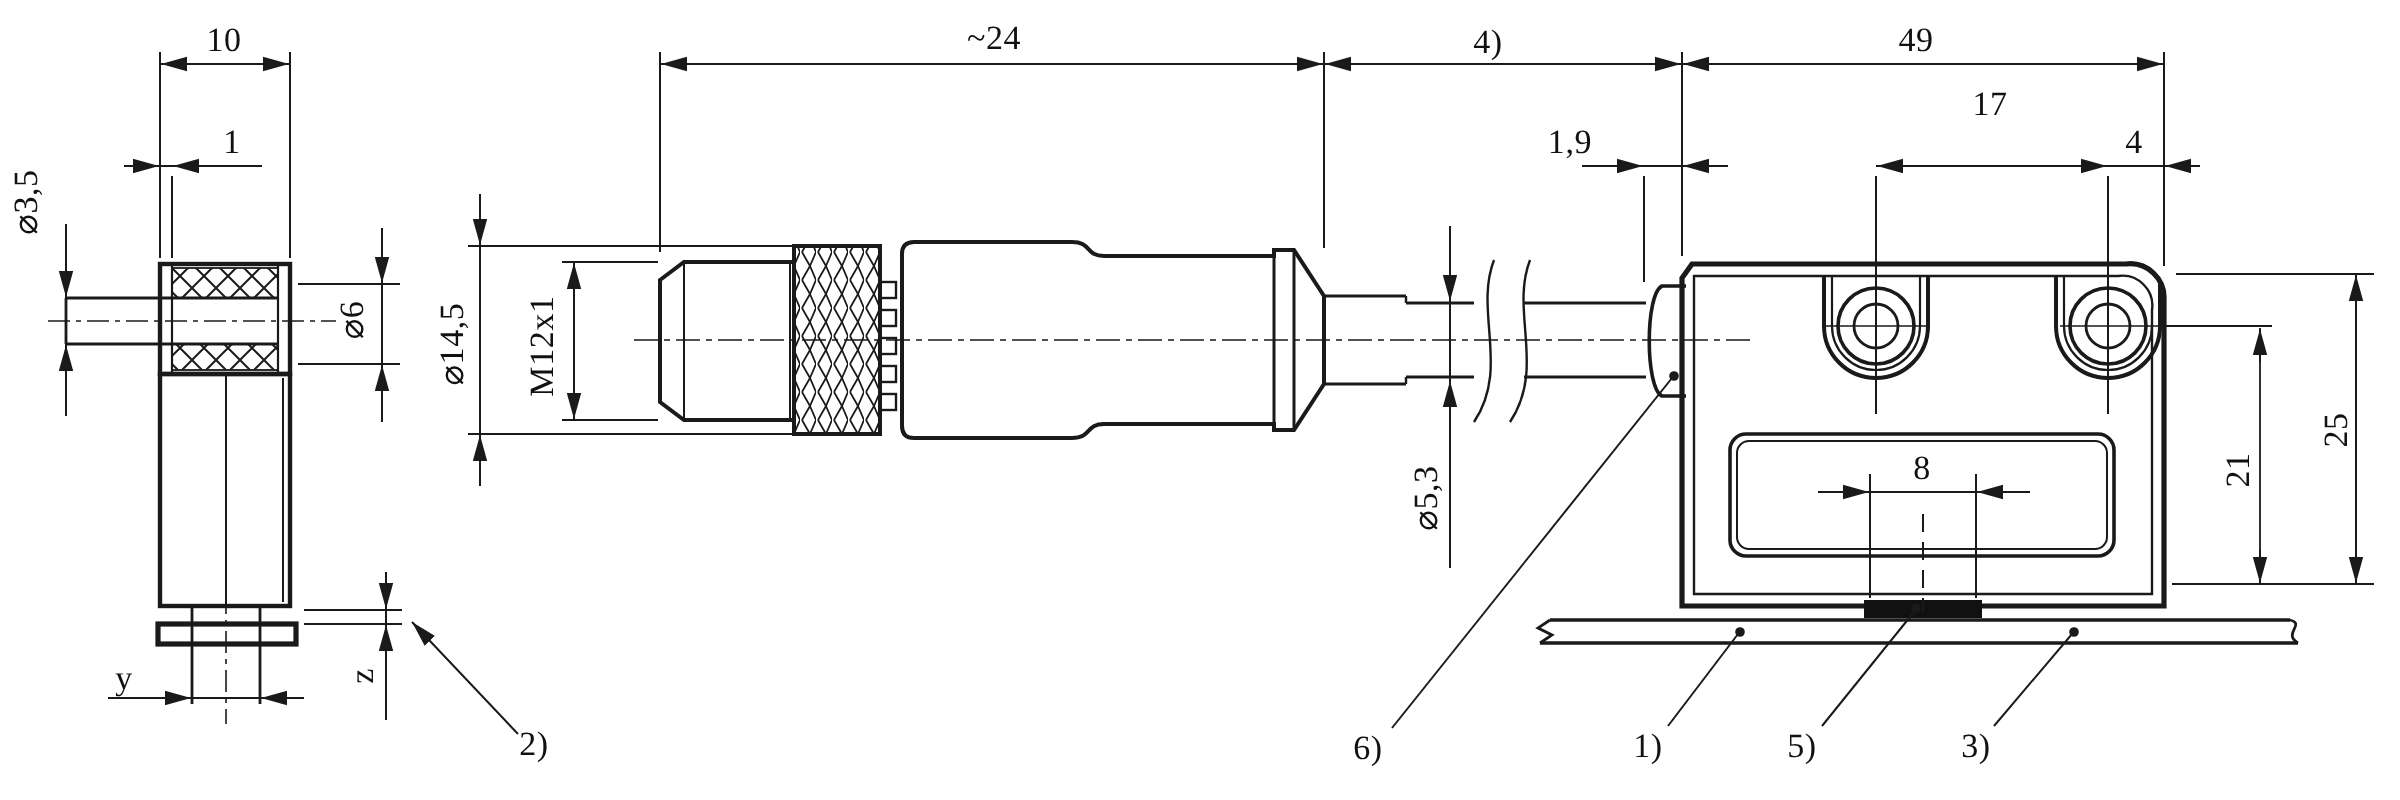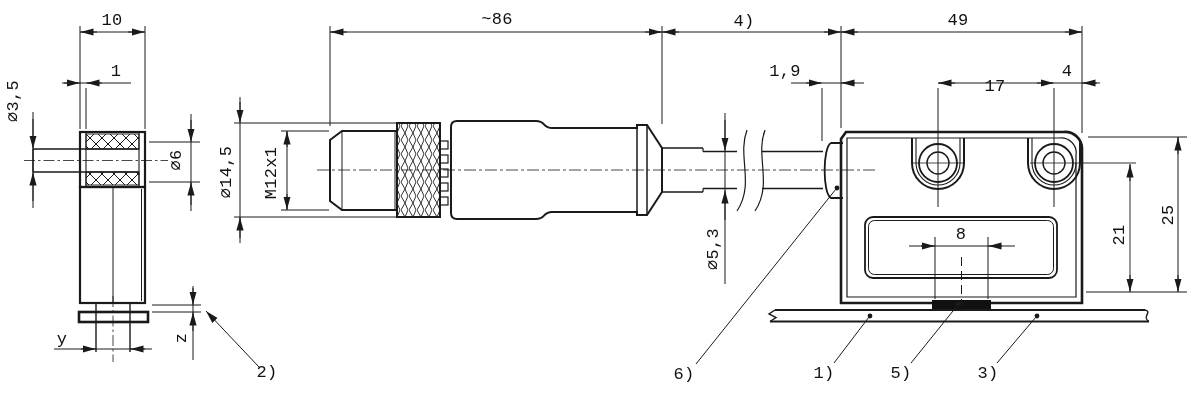--- a/index.html
+++ b/index.html
@@ -1,17 +1,17 @@
 <!DOCTYPE html>
 <html><head>
 <meta charset="utf-8">
 <style>
   html,body{margin:0;padding:0;background:#fff;}
   .stage{position:relative;width:1200px;height:400px;background:#ffffff;overflow:hidden;
-         font-family:Liberation Mono, monospace;}
+         font-family:Liberation Serif, serif;}
   .stage svg{position:absolute;left:0;top:0;}
   .lbl{position:absolute;font-size:17px;color:#111;white-space:nowrap;
        transform:translate(-50%,-50%);letter-spacing:.3px;line-height:1;}
   .rot{transform:translate(-50%,-50%) rotate(-90deg);}
 </style>
 </head>
 <body>
 
 <div class="stage">
 
@@ -185,29 +185,29 @@
 </svg>
 
   <div class="lbl" style="left:112px;top:20px">10</div>
   <div class="lbl" style="left:116px;top:71px">1</div>
   <div class="lbl rot" style="left:13px;top:101px">⌀3,5</div>
   <div class="lbl rot" style="left:176px;top:160px">⌀6</div>
   <div class="lbl" style="left:62px;top:339px">y</div>
   <div class="lbl rot" style="left:181px;top:338px">z</div>
   <div class="lbl" style="left:267px;top:372px">2)</div>
 
-  <div class="lbl" style="left:497px;top:19px">~86</div>
+  <div class="lbl" style="left:497px;top:19px">~24</div>
   <div class="lbl rot" style="left:226px;top:172px">⌀14,5</div>
   <div class="lbl rot" style="left:271px;top:173px">M12x1</div>
   <div class="lbl" style="left:744px;top:21px">4)</div>
   <div class="lbl rot" style="left:713px;top:249px">⌀5,3</div>
   <div class="lbl" style="left:785px;top:71px">1,9</div>
 
   <div class="lbl" style="left:958px;top:20px">49</div>
-  <div class="lbl" style="left:995px;top:86px">17</div>
+  <div class="lbl" style="left:995px;top:52px">17</div>
   <div class="lbl" style="left:1067px;top:71px">4</div>
   <div class="lbl" style="left:961px;top:234px">8</div>
   <div class="lbl rot" style="left:1119px;top:235px">21</div>
   <div class="lbl rot" style="left:1168px;top:215px">25</div>
 
   <div class="lbl" style="left:684px;top:374px">6)</div>
   <div class="lbl" style="left:824px;top:373px">1)</div>
   <div class="lbl" style="left:901px;top:373px">5)</div>
   <div class="lbl" style="left:988px;top:373px">3)</div>
 </div>

